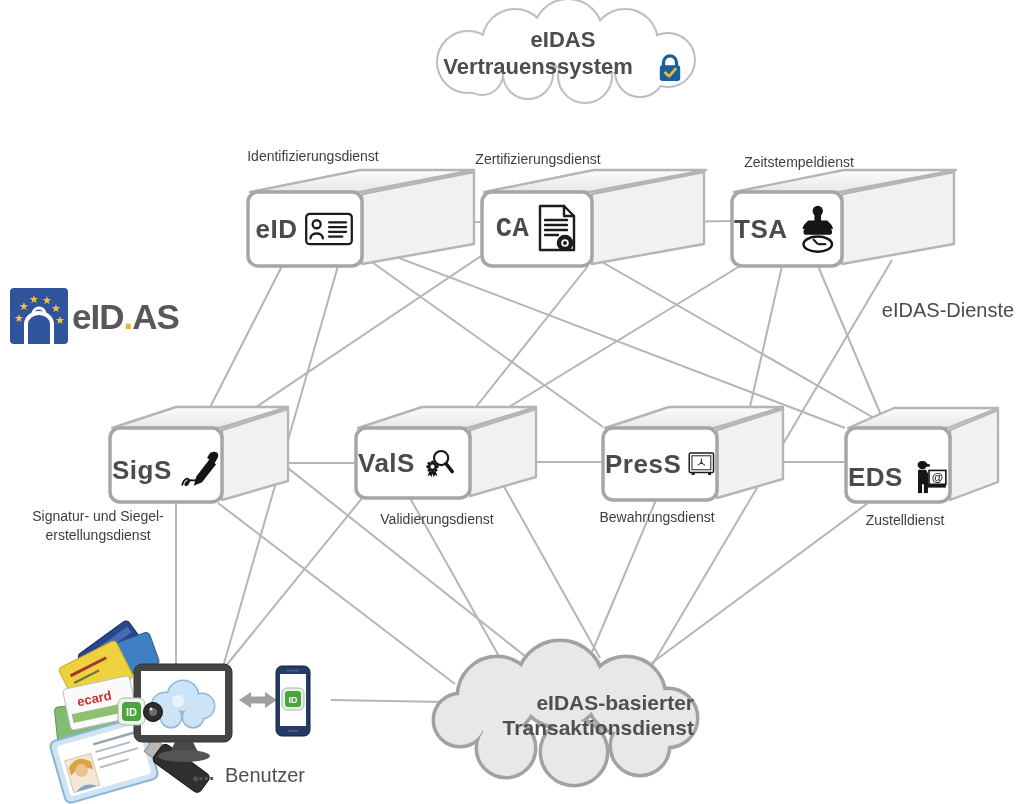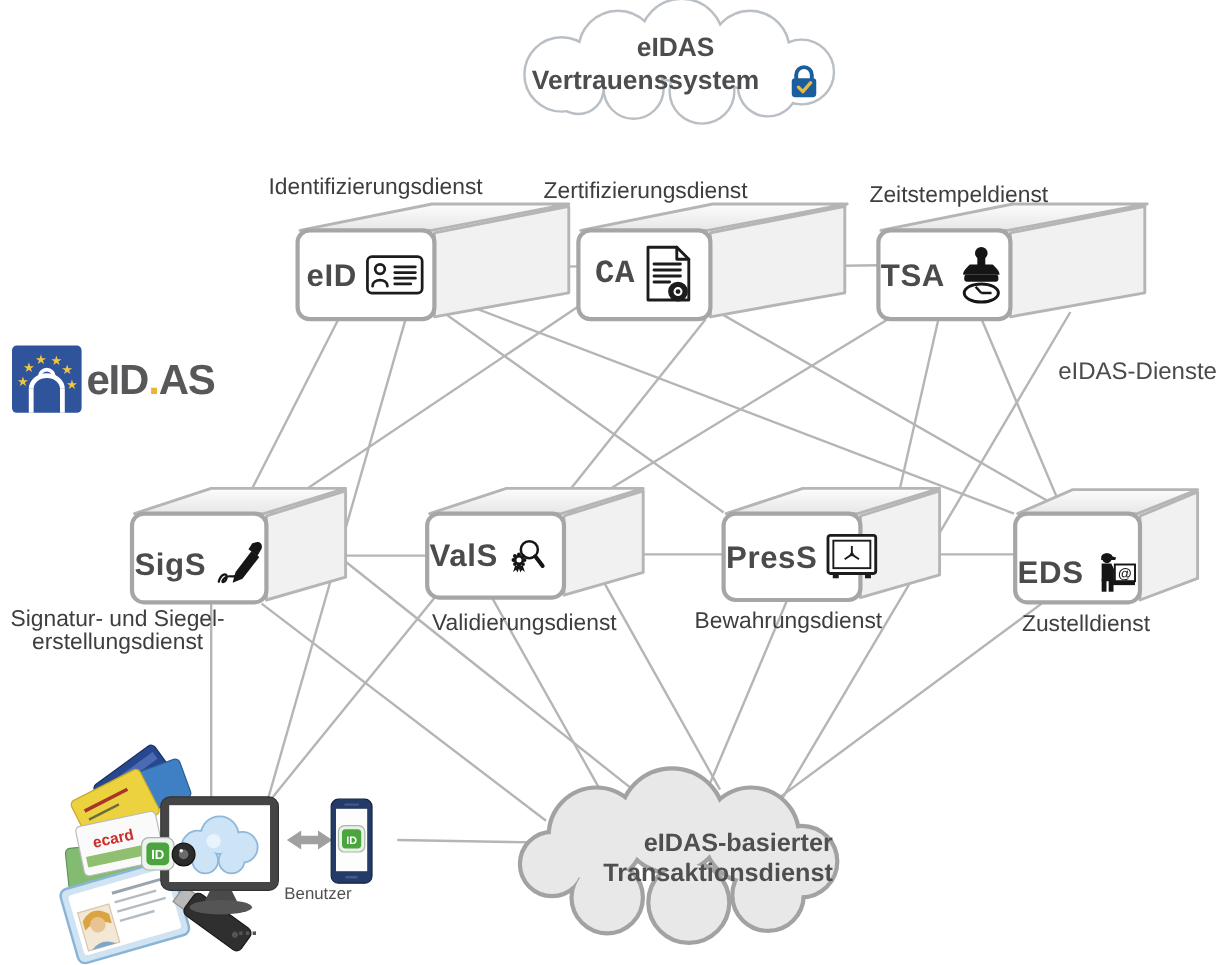--- a/index.html
+++ b/index.html
@@ -1,30 +1,30 @@
 <!DOCTYPE html>
 <html><head>
 <meta charset="utf-8">
 <style>
   html,body{margin:0;padding:0;background:#fff;}
   .stage{position:relative;width:1024px;height:804px;background:#fff;overflow:hidden;
          font-family:"Liberation Sans",sans-serif;}
   .layer{position:absolute;left:0;top:0;}
-  .svc-label{position:absolute;text-align:center;color:#3e3e40;font-size:19px;line-height:19px;}
+  .svc-label{position:absolute;text-align:center;color:#3e3e40;font-size:14px;line-height:19px;}
   .svc-face{position:absolute;display:flex;align-items:center;justify-content:center;gap:7px;
             color:#4b4b4d;font-weight:bold;}
   .acr{font-size:26px;letter-spacing:.5px;white-space:nowrap;}
   .cloud-text{position:absolute;text-align:center;font-weight:bold;color:#4d4d4f;}
   .cloud-text .row{display:flex;align-items:flex-start;justify-content:center;gap:24px;}
   #trust-cloud-text{left:424px;top:26px;width:278px;font-size:22px;line-height:27px;}
   #tx-cloud-text{left:438px;top:690px;width:256px;font-size:21px;line-height:25px;color:#4f4f4f;text-align:right;}
   #side-label{position:absolute;left:872px;top:299px;width:152px;text-align:center;
               font-weight:normal;font-size:20px;color:#4b4b4d;}
-  #benutzer-label{position:absolute;left:208px;top:736px;width:114px;text-align:center;
-                  font-size:14px;color:#4f4f50;}
+  #benutzer-label{position:absolute;left:208px;top:764px;width:114px;text-align:center;
+                  font-size:20px;color:#4f4f50;}
   #usb-ellipsis{position:absolute;left:198px;top:762px;font-size:20px;font-weight:bold;color:#555;}
   .logo{position:absolute;left:8px;top:286px;display:flex;align-items:center;gap:5px;}
   .logo-text{font-weight:bold;font-size:35px;letter-spacing:-1px;color:#58585a;line-height:58px;}
   .logo-dot{color:#e8b630;}
   svg line.cn{stroke:#b5b5b5;stroke-width:2;}
   .icon-stroke{fill:none;stroke:#1c1c1c;stroke-width:2.4;stroke-linecap:round;stroke-linejoin:round;}
 </style>
 </head>
 <body>
 
@@ -360,21 +360,21 @@
           <circle cx="11.5" cy="23.5" r="2.6"></circle>
       <path d="M12,36 l-3,9 4,-3 2,4 3,-8 z"></path>
           <path d="M22,36 l3,9 -4,-3 -2,4 -3,-8 z"></path>
     </g>
     <circle cx="17" cy="29" r="3.4" fill="#fff"></circle>
     <circle cx="31" cy="15" r="11.5" fill="none" stroke="#151515" stroke-width="3.4"></circle>
     <line x1="39" y1="24" x2="49" y2="37" stroke="#151515" stroke-width="5.5" stroke-linecap="round"></line>
   </svg>
 </div>
 
-<div class="svc-face" style="left:605px;top:430px;width:127px;height:68px;">
+<div class="svc-face" style="left:605px;top:430px;width:110px;height:68px;">
   <span class="acr">PresS</span>
   <svg width="44" height="40" viewBox="0 0 44 40">
     <rect x="2" y="2" width="40" height="32" rx="2" fill="#fff" stroke="#1c1c1c" stroke-width="2.4"></rect>
     <rect x="6.5" y="6.5" width="31" height="23" fill="none" stroke="#1c1c1c" stroke-width="1.6"></rect>
     <g stroke="#1c1c1c" stroke-width="1.6">
       <line x1="22" y1="18" x2="22" y2="11"></line>
           <line x1="22" y1="18" x2="16" y2="22"></line>
           <line x1="22" y1="18" x2="28" y2="22"></line>
     </g>
     <circle cx="22" cy="18" r="1.6" fill="#1c1c1c"></circle>

